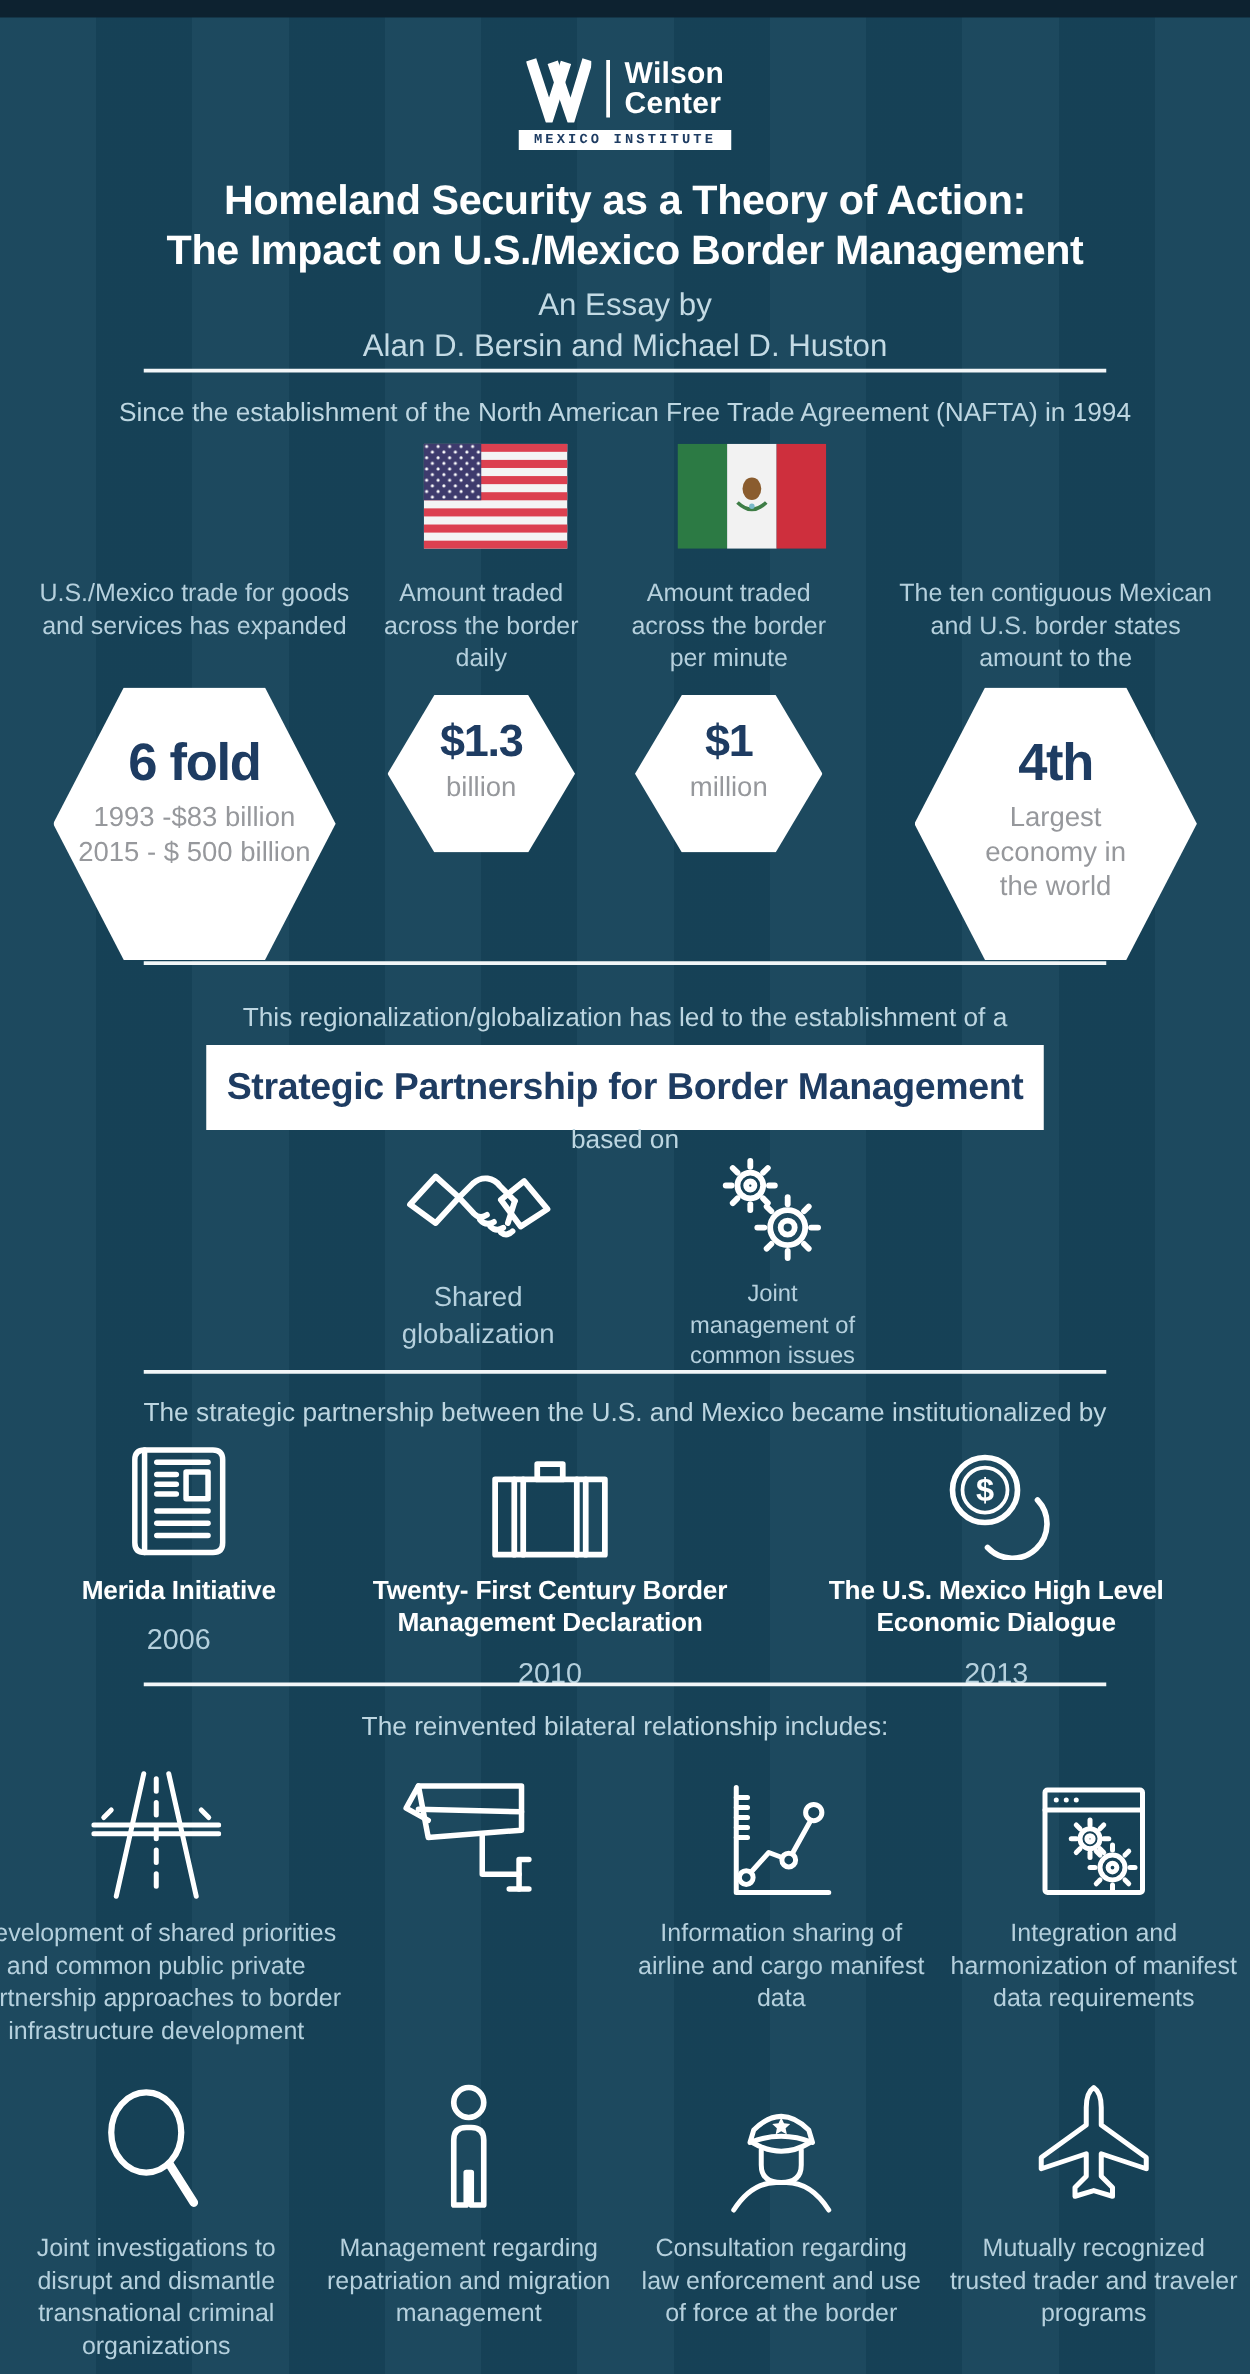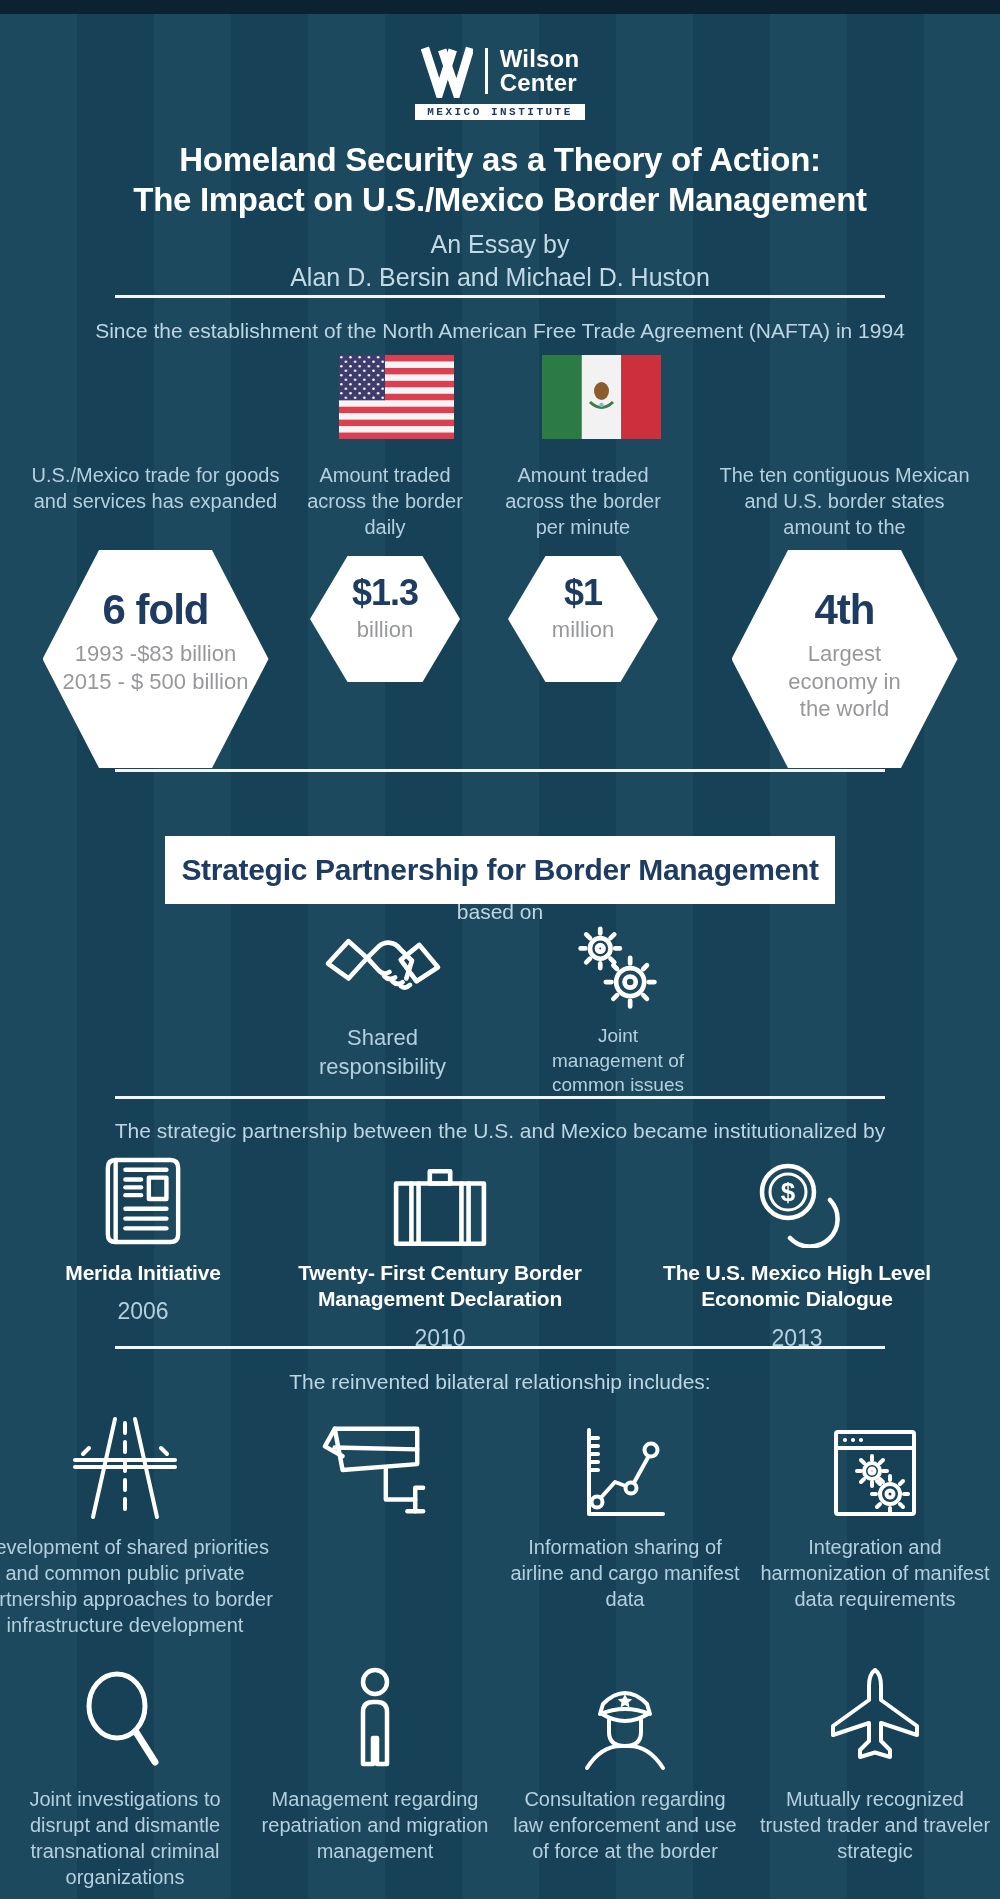--- a/index.html
+++ b/index.html
@@ -176,40 +176,41 @@
       <div class="stat-label">The ten contiguous Mexican and U.S. border states amount to the</div>
       <div class="hex big">
         <div class="hex-val">4th</div>
         <div class="hex-sub"><span class="w120">Largest economy in the world</span></div>
       </div>
     </div>
   </div>
 
   <div class="hr" style="top:755px;"></div>
 
+  <div class="abs ctr intro" style="top:789px;">This regionalization/globalization has led to the establishment of a</div>
   <div class="abs ctr" style="top:822px;">
     <span class="highlight">Strategic Partnership for Border Management</span>
   </div>
   <div class="abs ctr intro" style="top:886px;">based on</div>
 
   <div class="abs pillars" style="top:908px;">
     <div class="pillar">
       <div class="icbox">
         <svg width="122" height="82" viewBox="0 0 130 88" class="ic" style="stroke-width:5;">
           <path d="M6 36 L28 12 L48 30 L28 52 Z"></path>
           <path d="M124 40 L104 16 L84 32 L101 55 Z"></path>
           <path d="M48 30 L60 18 C68 11 78 13 83 20 L96 33"></path>
           <path d="M48 30 L61 44 q5 5 11 1"></path>
           <path d="M66 49 q5 6 12 2"></path>
           <path d="M75 55 q5 5 11 1"></path>
           <path d="M84 60 q5 4 10 -1"></path>
           <path d="M96 33 L90 52"></path>
         </svg>
       </div>
-      <div class="pillar-label">Shared responsibility</div>
+      <div class="pillar-label">Shared globalization</div>
     </div>
     <div class="pillar">
       <div class="icbox">
         <svg width="88" height="86" viewBox="0 0 92 92" class="ic" style="stroke-width:5;">
           <circle cx="27" cy="24" r="11"></circle>
           <circle cx="27" cy="24" r="3.5"></circle>
           <g>
             <path d="M27 8 V3"></path>
               <path d="M27 40 V45"></path>
               <path d="M11 24 H6"></path>
@@ -400,17 +401,17 @@
         </svg>
       </div>
       <div class="btxt">Consultation regarding law enforcement and use of force at the border</div>
     </div>
     <div class="bcol">
       <div class="icbox">
         <svg width="96" height="106" viewBox="0 0 96 106" class="ic">
           <path d="M48 4 q6 4 6 16 v14 l36 26 v9 L54 57 v18 l9 9 v7 l-15 -4.5 L33 91 v-7 l9 -9 V57 L6 69 v-9 l36 -26 V20 q0 -12 6 -16 Z"></path>
         </svg>
       </div>
-      <div class="btxt">Mutually recognized trusted trader and traveler strategic</div>
+      <div class="btxt">Mutually recognized trusted trader and traveler programs</div>
     </div>
   </div>
 
 </div>
 
 </body></html>

